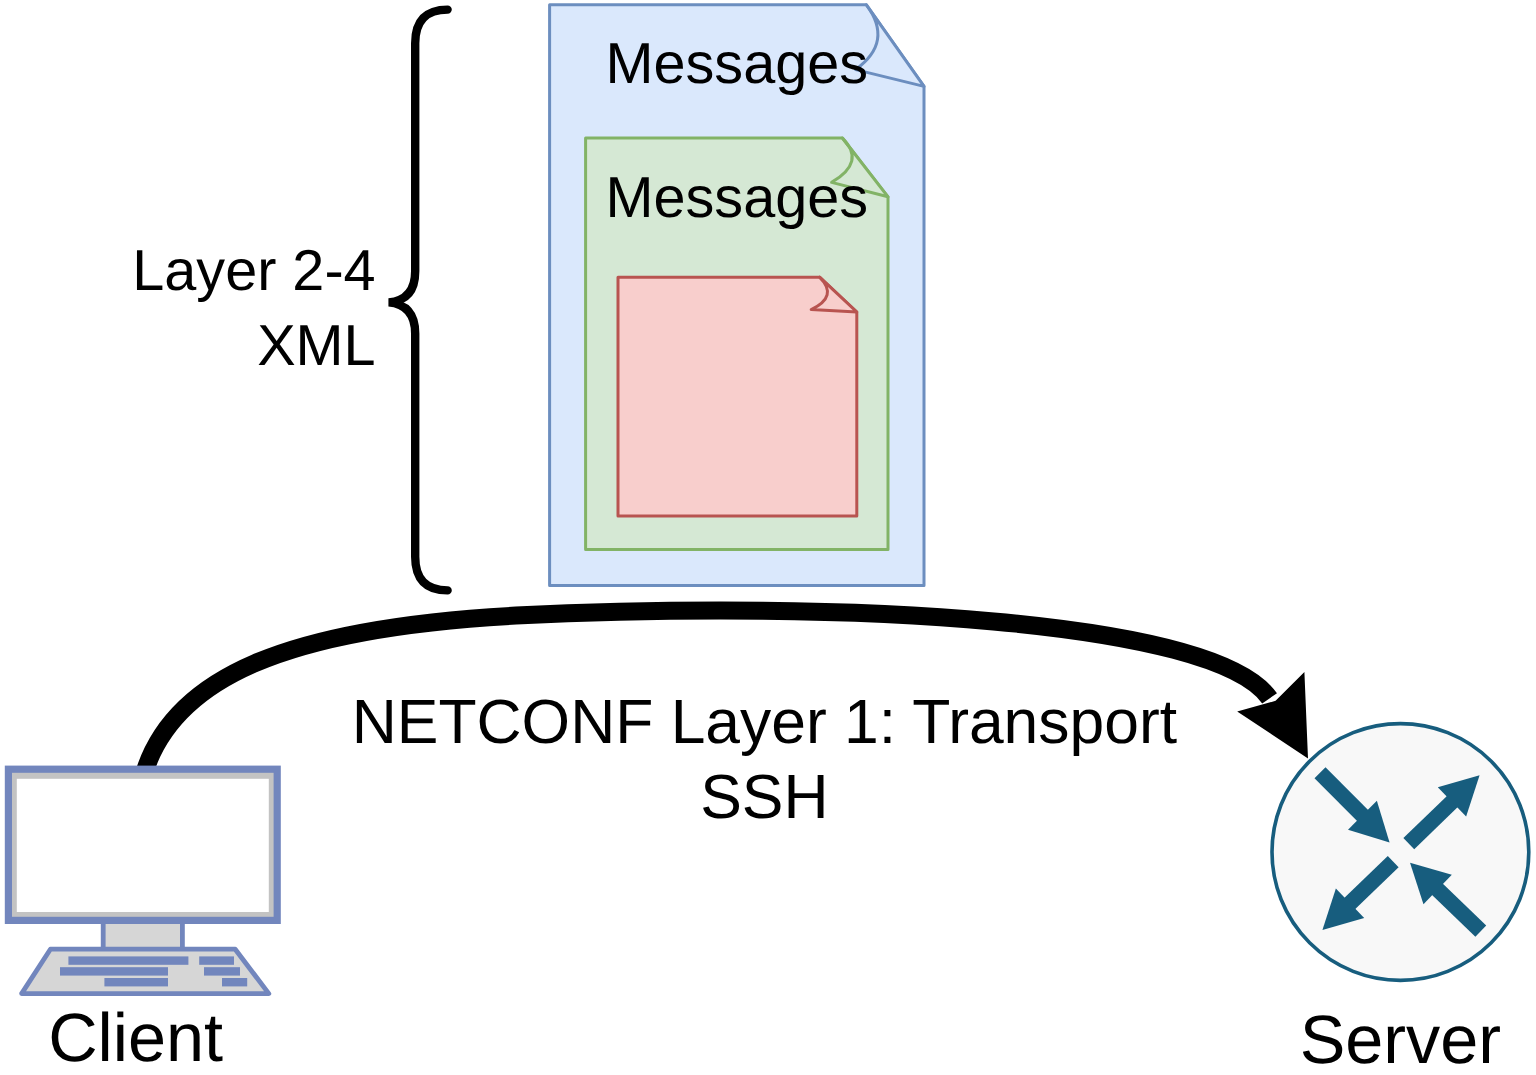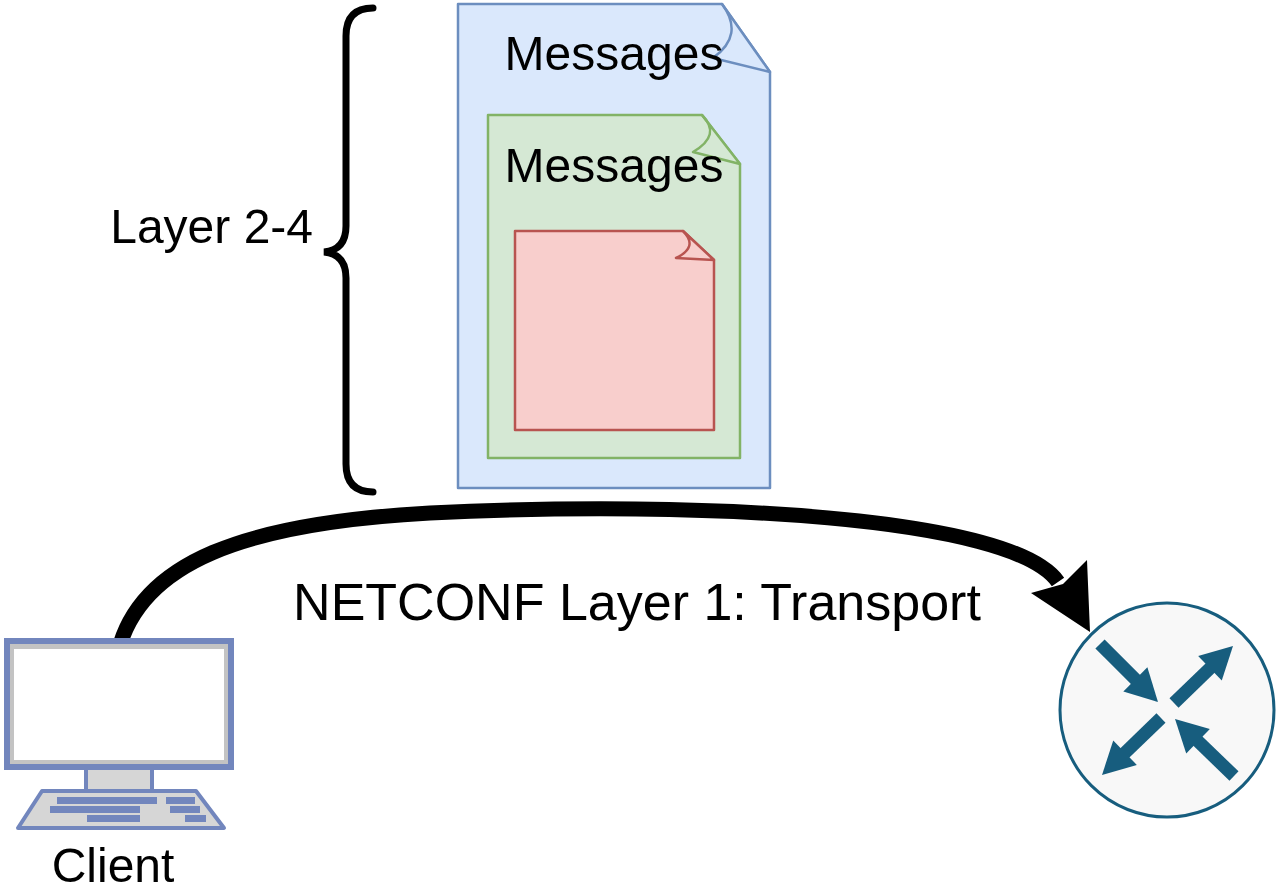--- a/index.html
+++ b/index.html
@@ -7,21 +7,21 @@
     position:relative;width:1280px;height:896px;overflow:hidden;
     background:var(--background,#fff);
     font-family:"Liberation Sans", sans-serif;
     color:var(--ink,#000);
   }
   .stage svg{position:absolute;left:0;top:0;}
   .label{position:absolute;white-space:nowrap;transform:translate(-50%,-50%);line-height:1;}
   .doc-label{font-size:48px;}
   .side-label{font-size:48px;transform:translateY(-50%);text-align:right;margin-left:32px;}
   .transport-label{font-size:52px;}
-  .node-label{font-size:48px;text-align:center;}
+  .node-label{font-size:57px;text-align:center;}
 
   .doc-blue{fill:var(--doc_blue_fill);stroke:var(--doc_blue_stroke);stroke-width:2.5;stroke-linejoin:round;}
   .doc-green{fill:var(--doc_green_fill);stroke:var(--doc_green_stroke);stroke-width:2.5;stroke-linejoin:round;}
   .doc-red{fill:var(--doc_red_fill);stroke:var(--doc_red_stroke);stroke-width:2.5;stroke-linejoin:round;}
 
   .brace{fill:none;stroke:var(--ink);stroke-width:7;stroke-linecap:round;}
   .flow{fill:none;stroke:var(--ink);stroke-width:15;}
   .ink-fill{fill:var(--ink);}
 
   .monitor-frame{fill:var(--client_blue);}
@@ -98,17 +98,20 @@
         <line x1="0" y1="0" x2="52" y2="0"></line>
           <polygon points="50,-17 50,17 82,0"></polygon>
       </g>
     </g>
   </svg>
 
   <div class="label doc-label" style="left:614px;top:54px">Messages</div>
   <div class="label doc-label" style="left:614px;top:166px">Messages</div>
 
   <div class="label side-label" style="right:967px;left:auto;top:227px">Layer 2-4</div>
+  <div class="label side-label" style="right:967px;left:auto;top:289px">XML</div>
 
   <div class="label transport-label" style="left:637px;top:602px">NETCONF Layer 1: Transport</div>
+  <div class="label transport-label" style="left:637px;top:665px">SSH</div>
 
   <div class="label node-label" style="left:113px;top:866px">Client</div>
+  <div class="label node-label" style="left:1167px;top:867px">Server</div>
 </div>
 
 </body></html>

